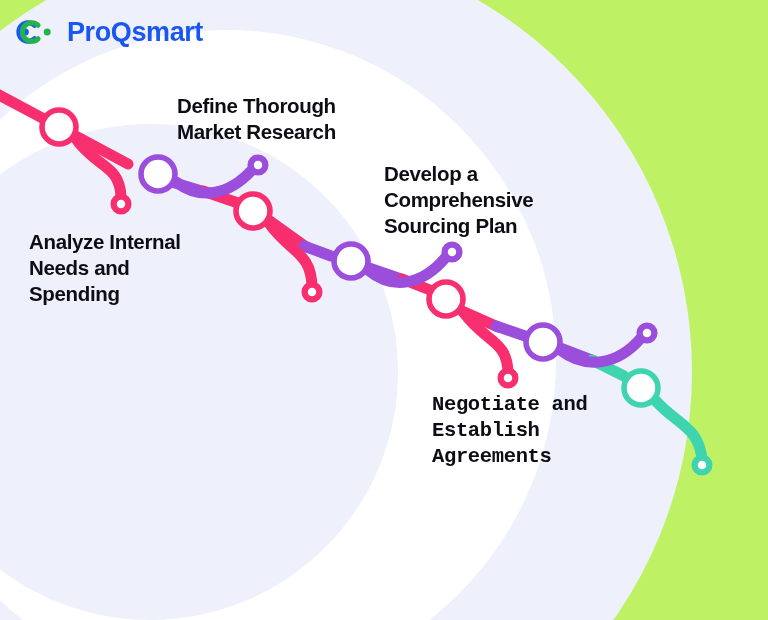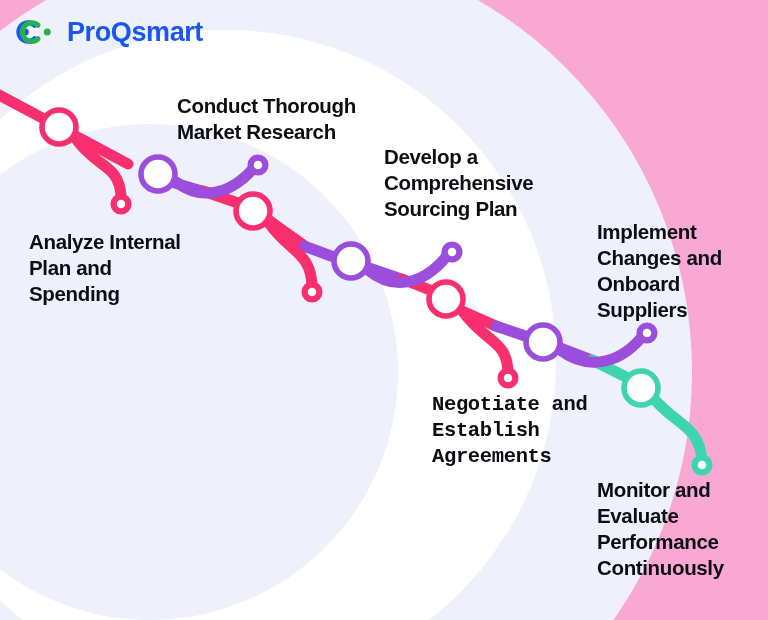--- a/index.html
+++ b/index.html
@@ -5,21 +5,21 @@
   * { margin:0; padding:0; box-sizing:border-box; }
   html, body {
     width:768px; height:620px;
     overflow:hidden;
     background:#ffffff;
     font-family:"Liberation Sans", sans-serif;
   }
   #stage {
     position:relative;
     width:768px; height:620px;
-    background:#f9a8d4;
+    background:#bef264;
     overflow:hidden;
   }
   
   .bg-layer {
     position:absolute; inset:0;
     width:768px; height:620px;
     pointer-events:none;
   }
   
   #logo {
@@ -145,38 +145,30 @@
       <circle cx="158" cy="174" r="17" fill="#ffffff" stroke="#9b4ddb" stroke-width="5.6"></circle>
       <circle cx="253" cy="211" r="17" fill="#ffffff" stroke="#f72f6e" stroke-width="5.6"></circle>
       <circle cx="351" cy="261" r="17" fill="#ffffff" stroke="#9b4ddb" stroke-width="5.6"></circle>
       <circle cx="446" cy="299" r="17" fill="#ffffff" stroke="#f72f6e" stroke-width="5.6"></circle>
       <circle cx="543" cy="342" r="17" fill="#ffffff" stroke="#9b4ddb" stroke-width="5.6"></circle>
       <circle cx="641" cy="388" r="17" fill="#ffffff" stroke="#3ed4b0" stroke-width="5.6"></circle>
     </g>
   </svg>
 
   <div class="step-label" style="left:29px;  top:229px; width:230px;">Analyze Internal
-Plan and
+Needs and
 Spending</div>
 
-  <div class="step-label" style="left:177px; top:93px;  width:250px;">Conduct Thorough
+  <div class="step-label" style="left:177px; top:93px;  width:250px;">Define Thorough
 Market Research</div>
 
 
-  <div class="step-label" style="left:384px; top:144px; width:200px;">Develop a
+  <div class="step-label" style="left:384px; top:161px; width:200px;">Develop a
 Comprehensive
 Sourcing Plan</div>
 
   <div class="step-label" style="left:432px; top:392px; width:185px;font-family:Liberation Mono, monospace;">Negotiate and
 Establish
 Agreements</div>
 
-  <div class="step-label" style="left:597px; top:219px; width:168px;">Implement
-Changes and
-Onboard
-Suppliers</div>
 
-  <div class="step-label" style="left:597px; top:477px; width:172px;">Monitor and
-Evaluate
-Performance
-Continuously</div>
 
 </div>
 
 </body></html>

